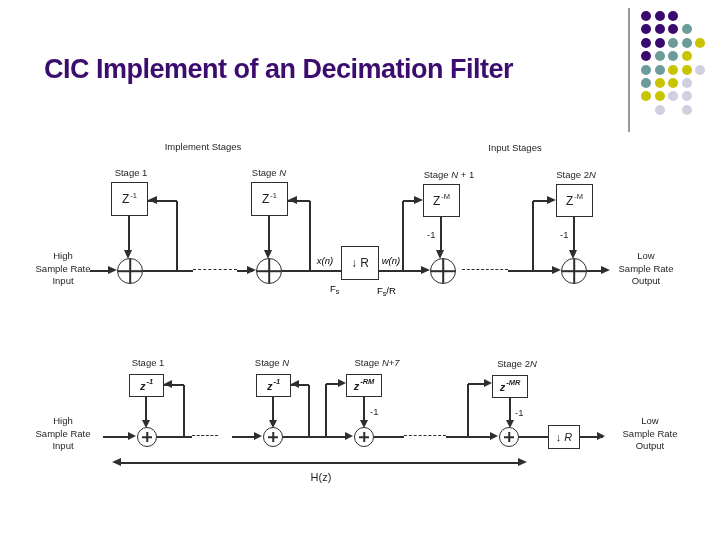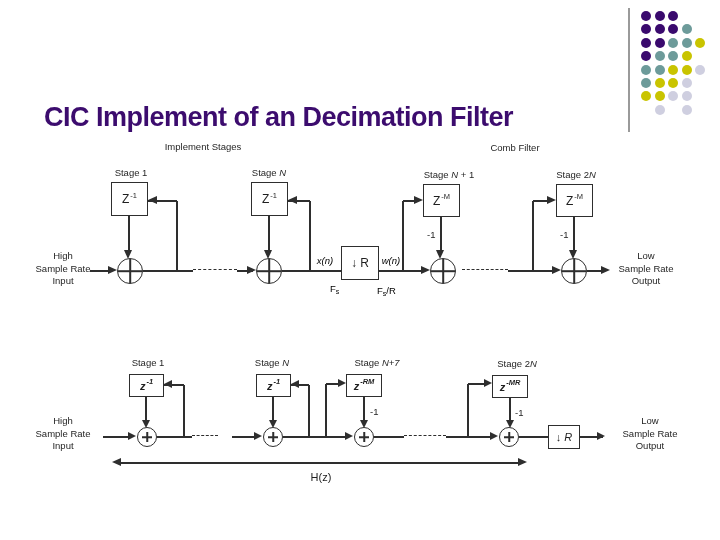--- a/index.html
+++ b/index.html
@@ -1,20 +1,20 @@
 <!DOCTYPE html>
 <html><head>
 <meta charset="utf-8">
 <style>
   html,body{margin:0;padding:0;}
   body{width:720px;height:540px;background:#ffffff;position:relative;overflow:hidden;
        font-family:"Liberation Sans",sans-serif;}
   .slide{position:absolute;inset:0;background:#fff;}
   .title{position:absolute;left:44px;top:54px;font-size:27px;font-weight:bold;
-         color:#3c0c6e;letter-spacing:-0.5px;white-space:nowrap;margin-top:48px;}
+         color:#3c0c6e;letter-spacing:-0.5px;white-space:nowrap;}
   .sep{position:absolute;left:628px;top:8px;width:2px;height:124px;background:#9a9a9a;}
   .dots{position:absolute;left:641px;top:11px;width:72px;height:110px;}
   .dot{position:absolute;width:10px;height:10px;border-radius:50%;}
   
   .hl{position:absolute;height:1.6px;background:#2e2e2e;}
   .vl{position:absolute;width:1.6px;background:#2e2e2e;}
   .dash{position:absolute;height:0;border-top:1.8px dashed #2e2e2e;}
   .a-r{position:absolute;width:0;height:0;border-top:4.5px solid transparent;
        border-bottom:4.5px solid transparent;border-left:9px solid #2e2e2e;}
   .a-l{position:absolute;width:0;height:0;border-top:4.5px solid transparent;
@@ -86,21 +86,21 @@
       <div class="dot" style="left: 40.5px; top: 67px; background: rgb(207, 207, 224);"></div>
       <div class="dot" style="left: 0px; top: 80.4px; background: rgb(201, 196, 0);"></div>
       <div class="dot" style="left: 13.5px; top: 80.4px; background: rgb(201, 196, 0);"></div>
       <div class="dot" style="left: 27px; top: 80.4px; background: rgb(207, 207, 224);"></div>
       <div class="dot" style="left: 40.5px; top: 80.4px; background: rgb(207, 207, 224);"></div>
       <div class="dot" style="left: 13.5px; top: 93.8px; background: rgb(207, 207, 224);"></div>
       <div class="dot" style="left: 40.5px; top: 93.8px; background: rgb(207, 207, 224);"></div>
     </div>
 
   <div class="lbl c" style="left:203px;top:141px">Implement Stages</div>
-  <div class="lbl c" style="left:515px;top:142px">Comb Filter</div>
+  <div class="lbl c" style="left:515px;top:142px">Input Stages</div>
 
   <div class="io" style="left:13px;top:250px">
     <div>High</div>
     <div>Sample Rate</div>
     <div>Input</div>
   </div>
   <div class="hl" style="left:90px;top:270px;width:22px"></div>
   <div class="a-r" style="left:108px;top:266px"></div>
 
   <div class="lbl c" style="left:131px;top:167px"><span>Stage 1</span><span class="it"></span><span></span></div>

